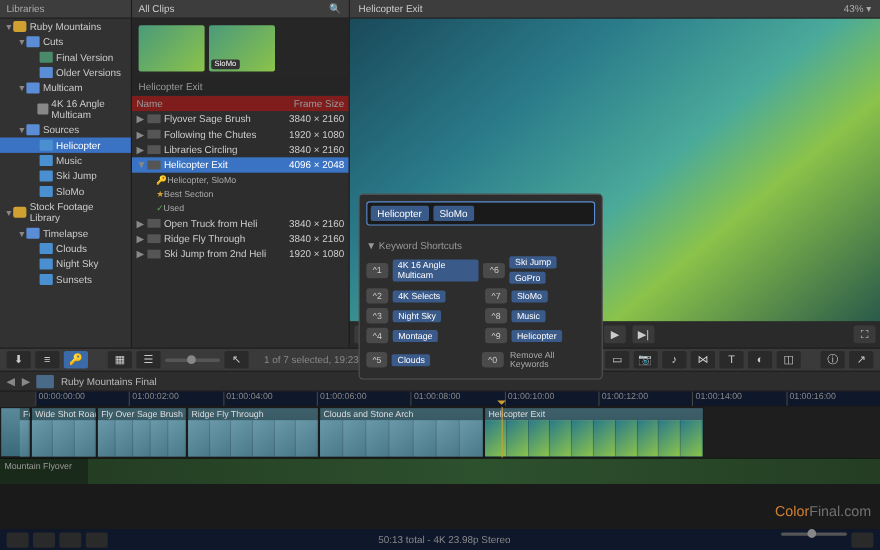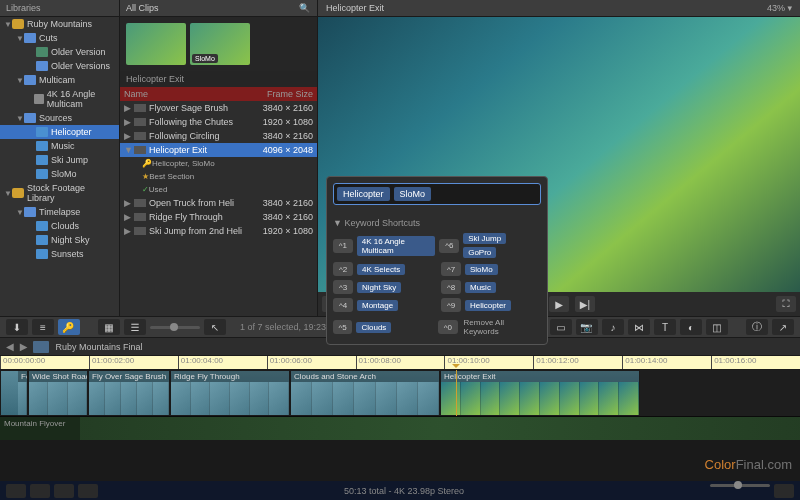--- a/index.html
+++ b/index.html
@@ -66,21 +66,21 @@
 .midbar .btn { width: 22px; height: 16px; background: #2a2a2a; border-radius: 2px; display: flex; align-items: center; justify-content: center; cursor: pointer; }
 .midbar .info { flex: 1; font-size: 9px; color: #888; padding-left: 10px; }
 .midbar .btn.blue { background: #3a6aa8; }
 .slider { width: 50px; height: 3px; background: #555; border-radius: 2px; position: relative; }
 .slider::after { content: ''; position: absolute; left: 40%; top: -3px; width: 8px; height: 8px; background: #888; border-radius: 50%; }
 
 .timeline-header { height: 18px; background: #2d2d2d; display: flex; align-items: center; padding: 0 6px; gap: 6px; border-bottom: 1px solid #1a1a1a; }
 .tl-badge { width: 16px; height: 12px; background: #4a6a8a; border-radius: 1px; }
 .tl-title { font-size: 9px; color: #bbb; }
 
-.ruler { height: 14px; background: #fef9c3; display: flex; font-size: 8px; color: #888; border-bottom: 1px solid #1a1a1a; }
+.ruler { height: 14px; background: #0f172a; display: flex; font-size: 8px; color: #888; border-bottom: 1px solid #1a1a1a; margin-left: 32px; }
 .ruler span { flex: 1; padding-left: 2px; border-left: 1px solid #444; }
 
 .video-track { height: 46px; background: #1e1e1e; display: flex; position: relative; }
 .clip-block { height: 100%; background: linear-gradient(180deg, #5a8a9a, #3a6a7a); border: 1px solid #1a1a1a; display: flex; flex-direction: column; }
 .clip-block .label { font-size: 8px; color: #ddd; padding: 1px 3px; background: rgba(0,0,0,0.3); white-space: nowrap; overflow: hidden; }
 .clip-block .frames { flex: 1; display: flex; }
 .clip-block .frame { flex: 1; background: linear-gradient(140deg, #6a9aaa, #4a7a8a); border-right: 1px solid rgba(0,0,0,0.2); }
 .clip-block.heli .frame { background: linear-gradient(140deg, #2a7a8a, #8bc34a); }
 .playhead { position: absolute; left: 57%; top: 0; bottom: 0; width: 1px; background: #d0a030; }
 .playhead::before { content:''; position:absolute; top:-6px; left:-4px; border: 4px solid transparent; border-top-color: #d0a030; }
@@ -112,21 +112,21 @@
             <span>Ruby Mountains</span>
           </div>
           <div class="side-item lvl2">
             <span class="disc">▼</span>
             <span class="icon icon-folder"></span>
             <span>Cuts</span>
           </div>
           <div class="side-item lvl3">
             <span class="disc"></span>
             <span class="icon icon-clip"></span>
-            <span>Older Version</span>
+            <span>Final Version</span>
           </div>
           <div class="side-item lvl3">
             <span class="disc"></span>
             <span class="icon icon-folder"></span>
             <span>Older Versions</span>
           </div>
           <div class="side-item lvl2">
             <span class="disc">▼</span>
             <span class="icon icon-folder"></span>
             <span>Multicam</span>
@@ -215,21 +215,21 @@
             </div>
             <div class="ct-row">
               <span class="tri">▶</span>
               <span class="clipicon"></span>
               <span class="ct-name">Following the Chutes</span>
               <span class="ct-size">1920 × 1080</span>
             </div>
             <div class="ct-row">
               <span class="tri">▶</span>
               <span class="clipicon"></span>
-              <span class="ct-name">Following Circling</span>
+              <span class="ct-name">Libraries Circling</span>
               <span class="ct-size">3840 × 2160</span>
             </div>
             <div class="ct-row sel">
               <span class="tri">▼</span>
               <span class="clipicon"></span>
               <span class="ct-name">Helicopter Exit</span>
               <span class="ct-size">4096 × 2048</span>
             </div>
             <div class="ct-row ct-sub">
               <span class="key">🔑</span> 

